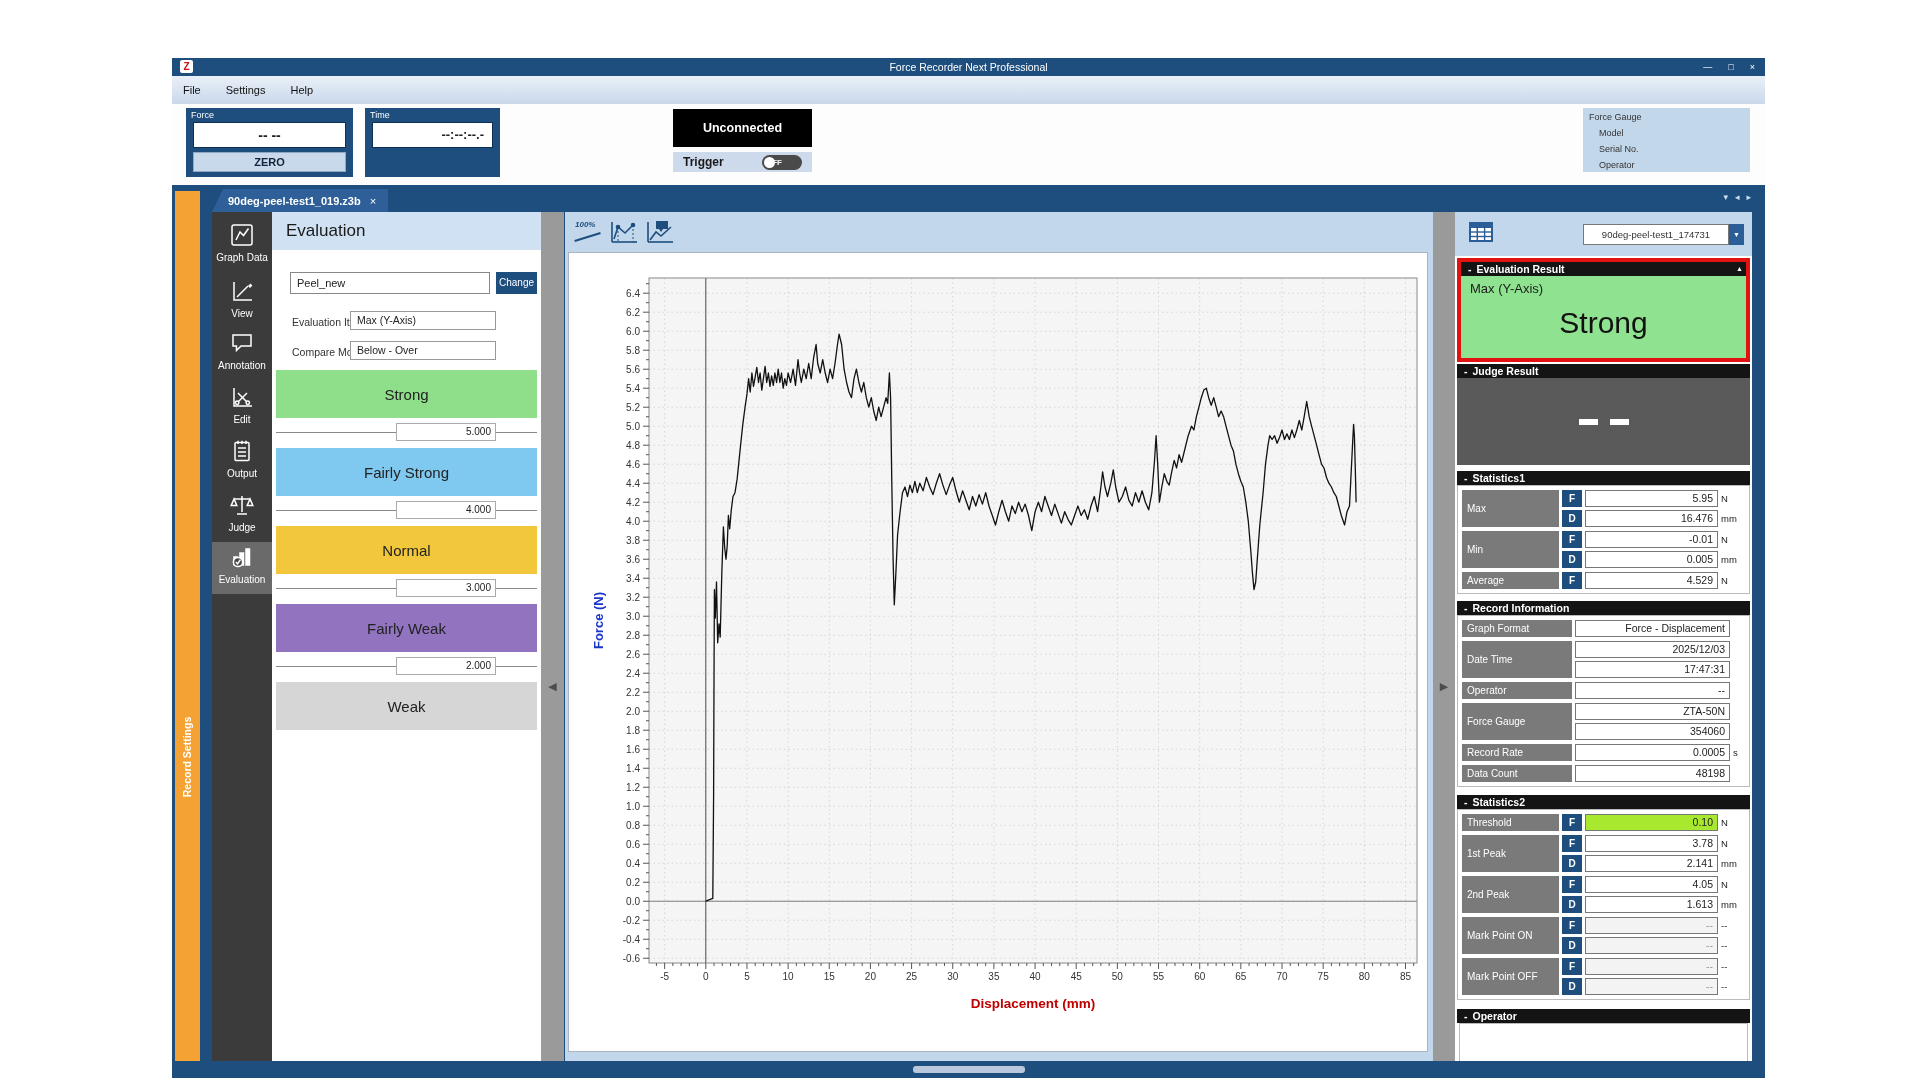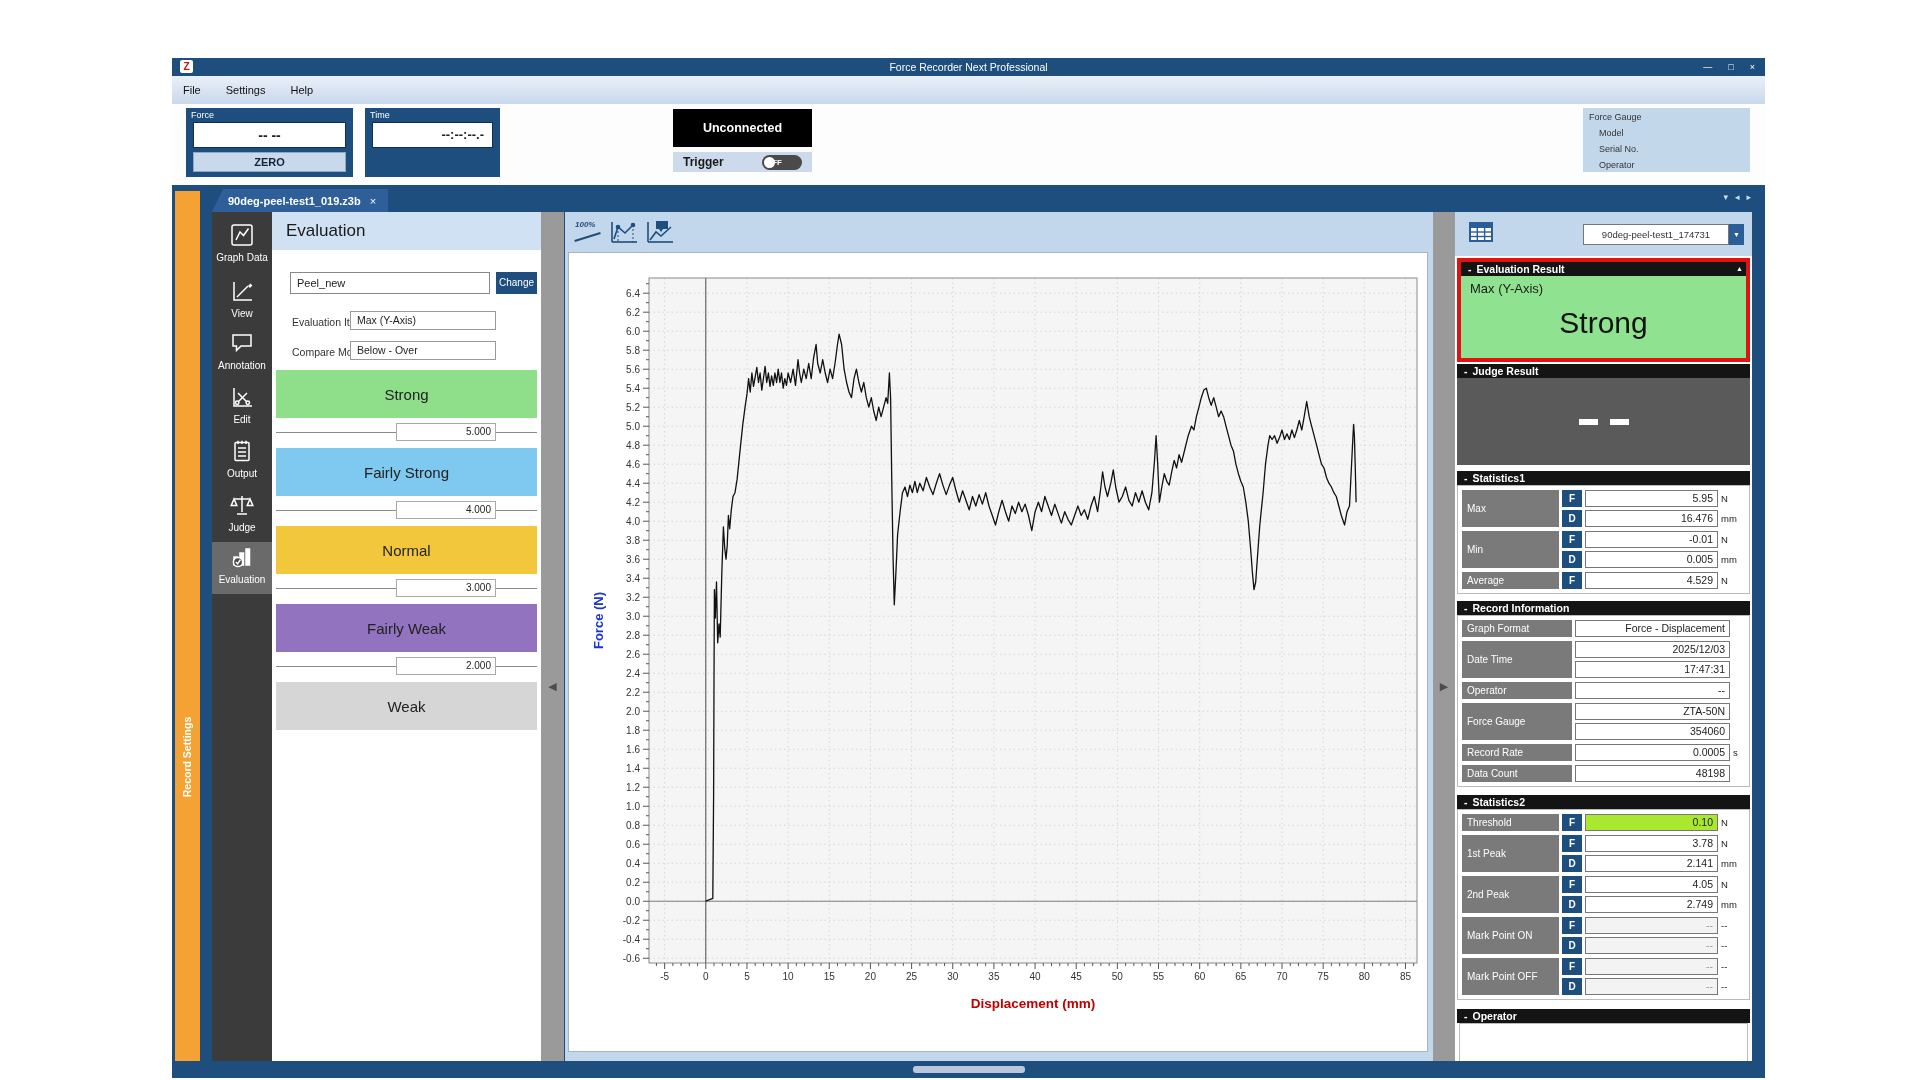--- a/index.html
+++ b/index.html
@@ -802,21 +802,21 @@
             <div class="stat-group">
               <div class="stat-label">2nd Peak</div>
               <div class="entries">
                 <div class="entry">
                   <div class="badge">F</div>
                   <div class="valbox">4.05</div>
                   <div class="unit">N</div>
                 </div>
                 <div class="entry">
                   <div class="badge">D</div>
-                  <div class="valbox">2.749</div>
+                  <div class="valbox">1.613</div>
                   <div class="unit">mm</div>
                 </div>
               </div>
             </div>
             <div class="stat-group">
               <div class="stat-label">Mark Point ON</div>
               <div class="entries">
                 <div class="entry">
                   <div class="badge">F</div>
                   <div class="valbox dis">--</div>

